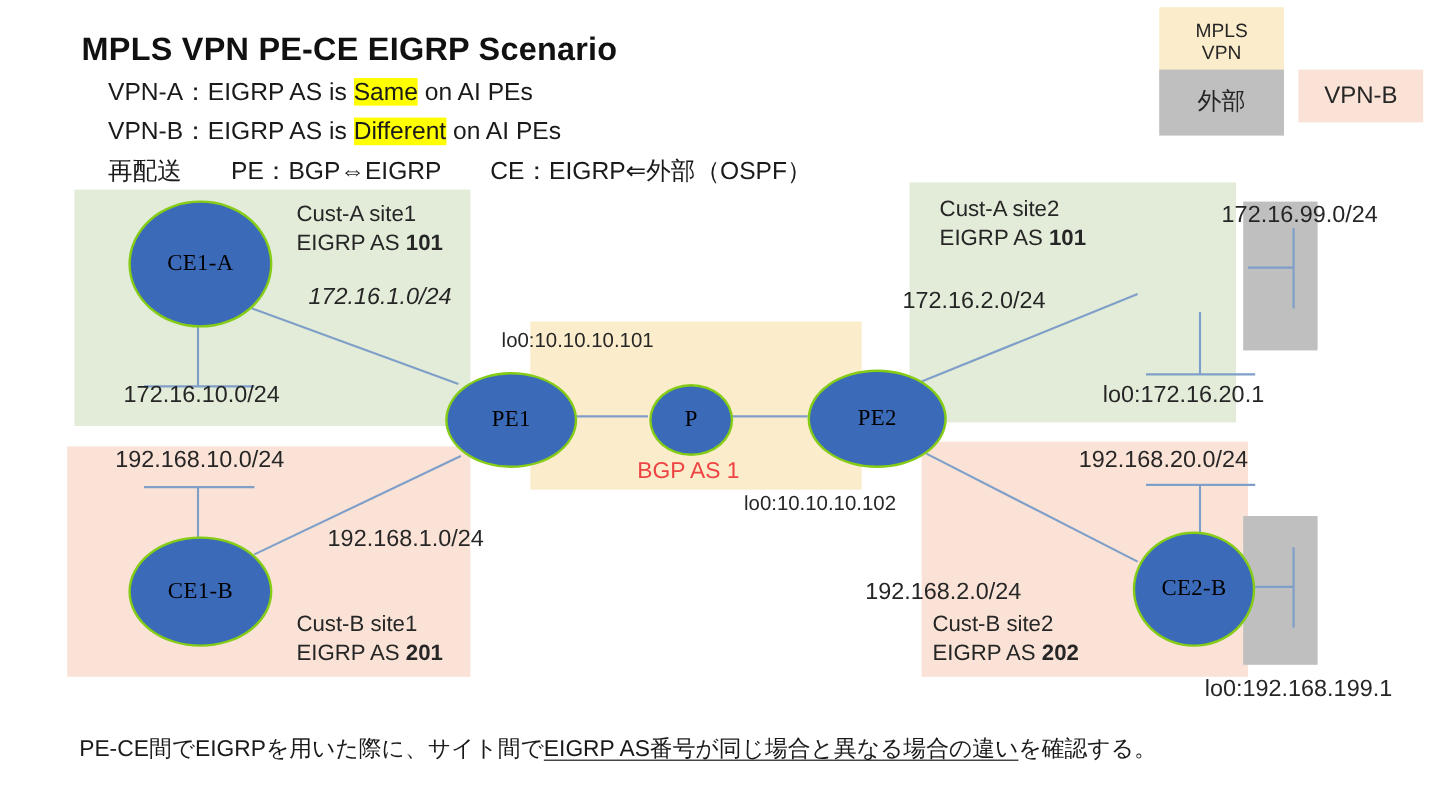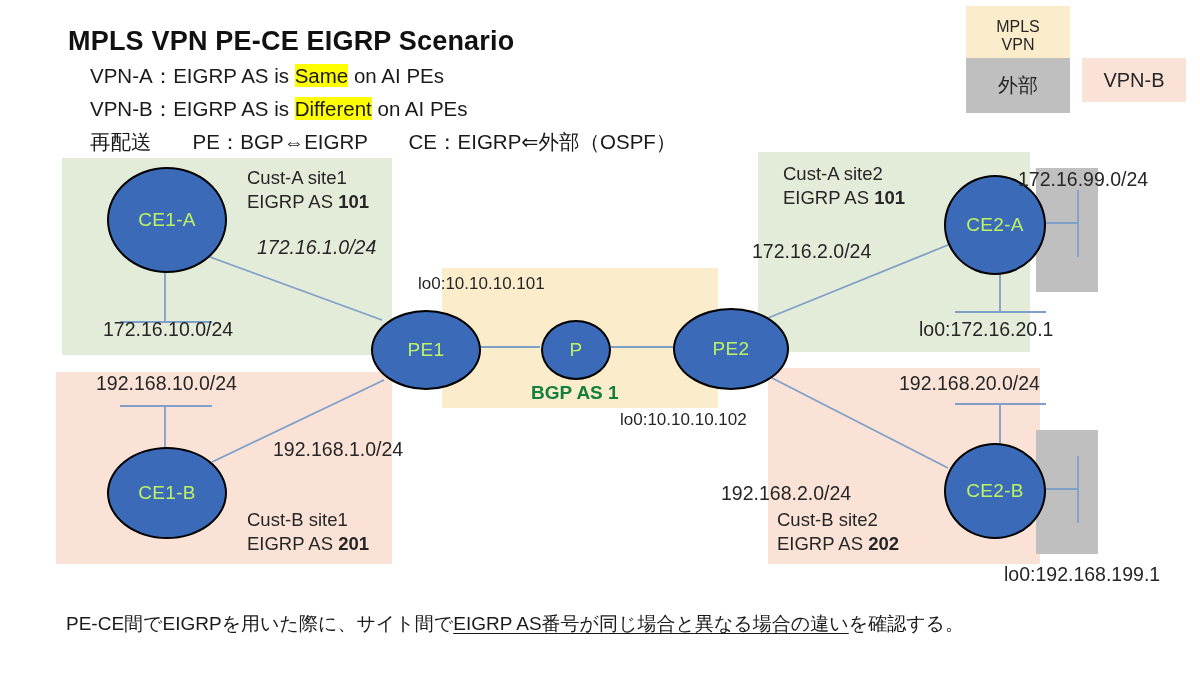--- a/index.html
+++ b/index.html
@@ -14,33 +14,33 @@
   
   .zone{position:absolute;}
   .zone-a{background:#e3ecd8;}
   .zone-b{background:#fae3d6;}
   .zone-mpls{background:#fbeccb;}
   .zone-ext{background:#bfbfbf;}
 
   
   .node{
     position:absolute;border-radius:50%;
-    background:#3b6ab8;border:2px solid #000000;
+    background:#3b6ab8;border:2px solid #84cc16;
     display:flex;align-items:center;justify-content:center;
-    color:#bef264;font-size:19px;letter-spacing:.3px;
+    color:#000000;font-size:19px;letter-spacing:.3px;font-family:Liberation Serif, serif;
   }
   .node.small{font-size:19px;}
 
   
   .lbl{position:absolute;white-space:nowrap;line-height:1.15;}
   .lbl-net{font-size:19.5px;color:#262626;}
   .lbl-lo{font-size:17px;color:#262626;}
   .lbl-site{font-size:18.5px;color:#262626;line-height:1.32;}
   .lbl-site b{font-weight:bold;}
-  .lbl-bgp{font-size:19px;font-weight:bold;color:#15803d;}
+  .lbl-bgp{font-size:19px;font-weight:normal;color:#ef4444;}
 
   
   #title-block{position:absolute;left:68px;top:26px;}
   .title-main{font-size:27px;font-weight:bold;color:#111;letter-spacing:.2px;}
   .title-line{font-size:20.5px;color:#1a1a1a;margin-top:5px;padding-left:22px;white-space:nowrap;}
   .hl{background:#ffff00;}
 
   
   .legend-box{
     position:absolute;display:flex;align-items:center;justify-content:center;
@@ -115,23 +115,20 @@
   </div>
 
   <div class="node small" style="left:541px;top:320px;width:66px;height:56px;">
     <span>P</span>
   </div>
 
   <div class="node" style="left:673px;top:308px;width:112px;height:78px;">
     <span>PE2</span>
   </div>
 
-  <div class="node" style="left:944px;top:175px;width:98px;height:96px;">
-    <span>CE2-A</span>
-  </div>
 
   <div class="node" style="left:944px;top:443px;width:98px;height:92px;">
     <span>CE2-B</span>
   </div>
 
   <div id="title-block">
     <div class="title-main">MPLS VPN  PE-CE  EIGRP Scenario</div>
     <div class="title-line">
       <span>VPN-A：EIGRP AS is </span><span class="hl">Same</span><span> on AI PEs</span>
     </div>

